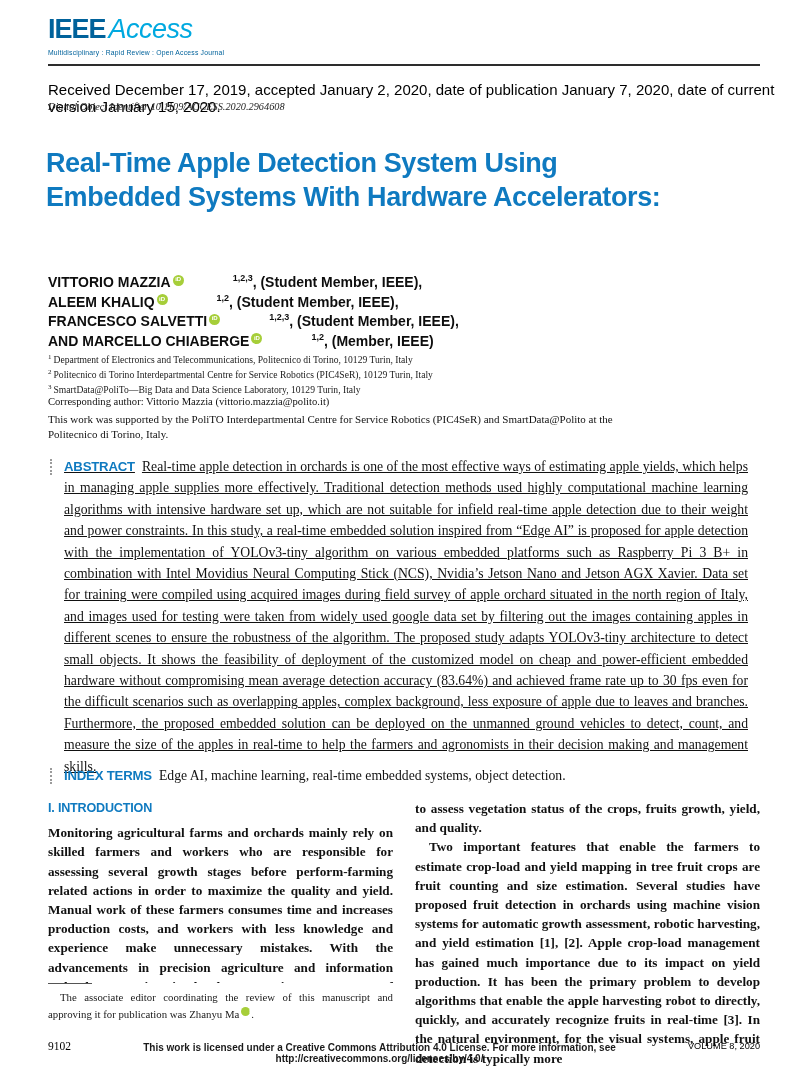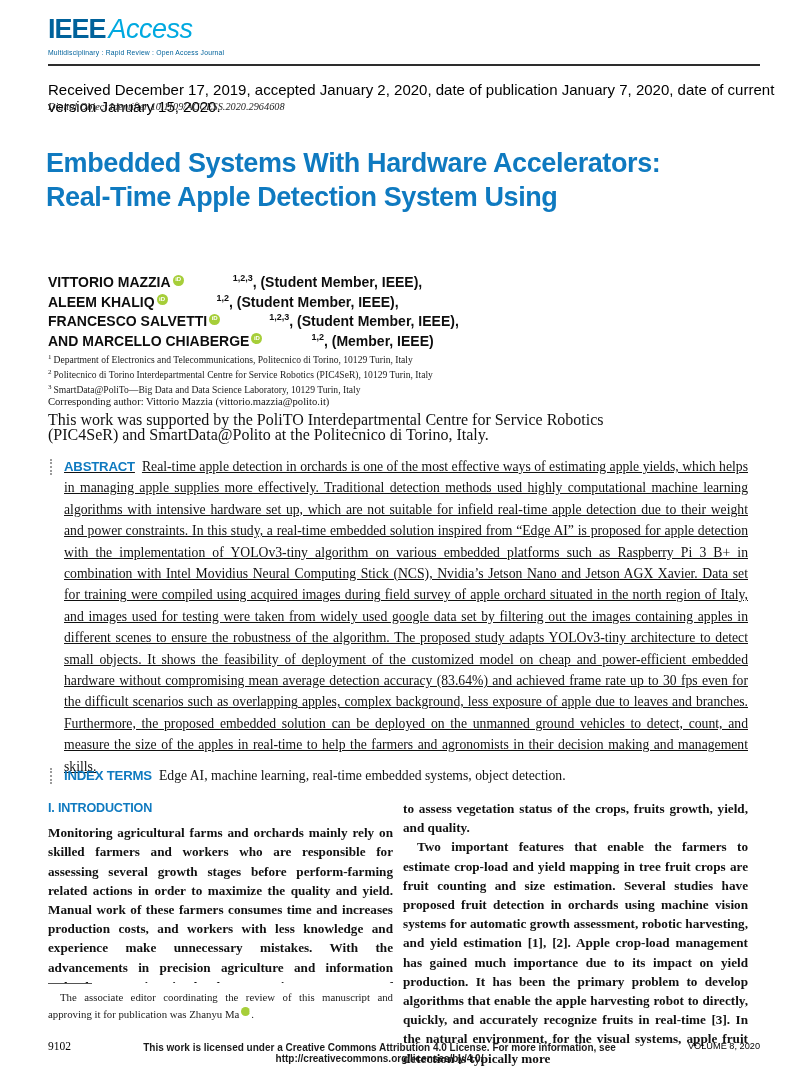--- a/index.html
+++ b/index.html
@@ -34,31 +34,31 @@
     font-family:"Liberation Sans",sans-serif; font-size:6px; font-weight:700;
     vertical-align:super; margin:0 1px 0 2px;
   }
   .orcid.small { width:9px; height:9px; font-size:5px; }
 
   
   .affils { position:absolute; left:48px; top:351px; font-size:9.6px; line-height:13px; color:#1a1a1a; }
   .affil-line sup { font-size:7px; margin-right:2px; }
 
   .corresponding { position:absolute; left:48px; top:396px; font-size:10.6px; }
-  .funding { position:absolute; left:48px; top:412px; font-size:16px; line-height:15px; width:578px; }
+  .funding { position:absolute; left:48px; top:412px; font-size:11px; line-height:15px; width:578px; }
 
   
   .abstract { position:absolute; left:64px; top:456px; width:684px; font-size:13.7px; line-height:21.4px; text-align:justify;text-decoration:underline; }
   .dotted-mark { position:absolute; left:-14px; top:3px; height:16px; border-left:2.5px dotted #9b9b9b; }
   .blue-label { font-family:"Liberation Sans",sans-serif; font-weight:700; font-size:13.2px; color:#0f7ac0; margin-right:7px; letter-spacing:-0.2px; }
 
   .indexterms { position:absolute; left:64px; top:765px; width:684px; font-size:13.7px; line-height:21px; }
 
   
-  .columns { position:absolute; left:48px; top:799px; width:712px; display:flex; gap:10px; }
+  .columns { position:absolute; left:48px; top:799px; width:712px; display:flex; gap:22px; }
   .col { width:345px; font-size:13.2px; line-height:19.2px; text-align:justify; }
   .section-heading { font-family:"Liberation Sans",sans-serif; font-weight:700; font-size:12.6px; color:#0f7ac0; margin:0 0 5px 0; letter-spacing:-0.2px; }
   .col p { margin:0;font-weight:bold; }
   .col p.indent { text-indent:14px; }
 
   
   .footnote { position:absolute; left:48px; top:983px; width:345px; background:#fff;
               font-size:10.8px; line-height:16.5px; text-align:justify; color:#1a1a1a; }
   .footnote-rule { width:44px; border-top:1px solid #555; margin-bottom:5px; }
   .footnote-text { text-indent:12px; }
@@ -79,22 +79,22 @@
       <span class="brand-ieee">IEEE</span><span class="brand-access">Access</span>
     </div>
     <div class="tagline">Multidisciplinary : Rapid Review : Open Access Journal</div>
   </div>
   <div class="masthead-rule"></div>
 
   <div class="received">Received December 17, 2019, accepted January 2, 2020, date of publication January 7, 2020, date of current version January 15, 2020.</div>
   <div class="doi">Digital Object Identifier 10.1109/ACCESS.2020.2964608</div>
 
   <div class="title">
+    <div>Real-Time Apple Detection System Using</div>
     <div>Embedded Systems With Hardware Accelerators:</div>
-    <div>Real-Time Apple Detection System Using</div>
   </div>
 
   <div class="authors">
       <div class="author-line"><span>VITTORIO MAZZIA</span><span class="orcid">iD</span><sup>1,2,3</sup><span>, (Student Member, IEEE),</span></div>
       <div class="author-line"><span>ALEEM KHALIQ</span><span class="orcid">iD</span><sup>1,2</sup><span>, (Student Member, IEEE),</span></div>
       <div class="author-line"><span>FRANCESCO SALVETTI</span><span class="orcid">iD</span><sup>1,2,3</sup><span>, (Student Member, IEEE),</span></div>
       <div class="author-line"><span>AND MARCELLO CHIABERGE</span><span class="orcid">iD</span><sup>1,2</sup><span>, (Member, IEEE)</span></div>
     </div>
 
   <div class="affils">

